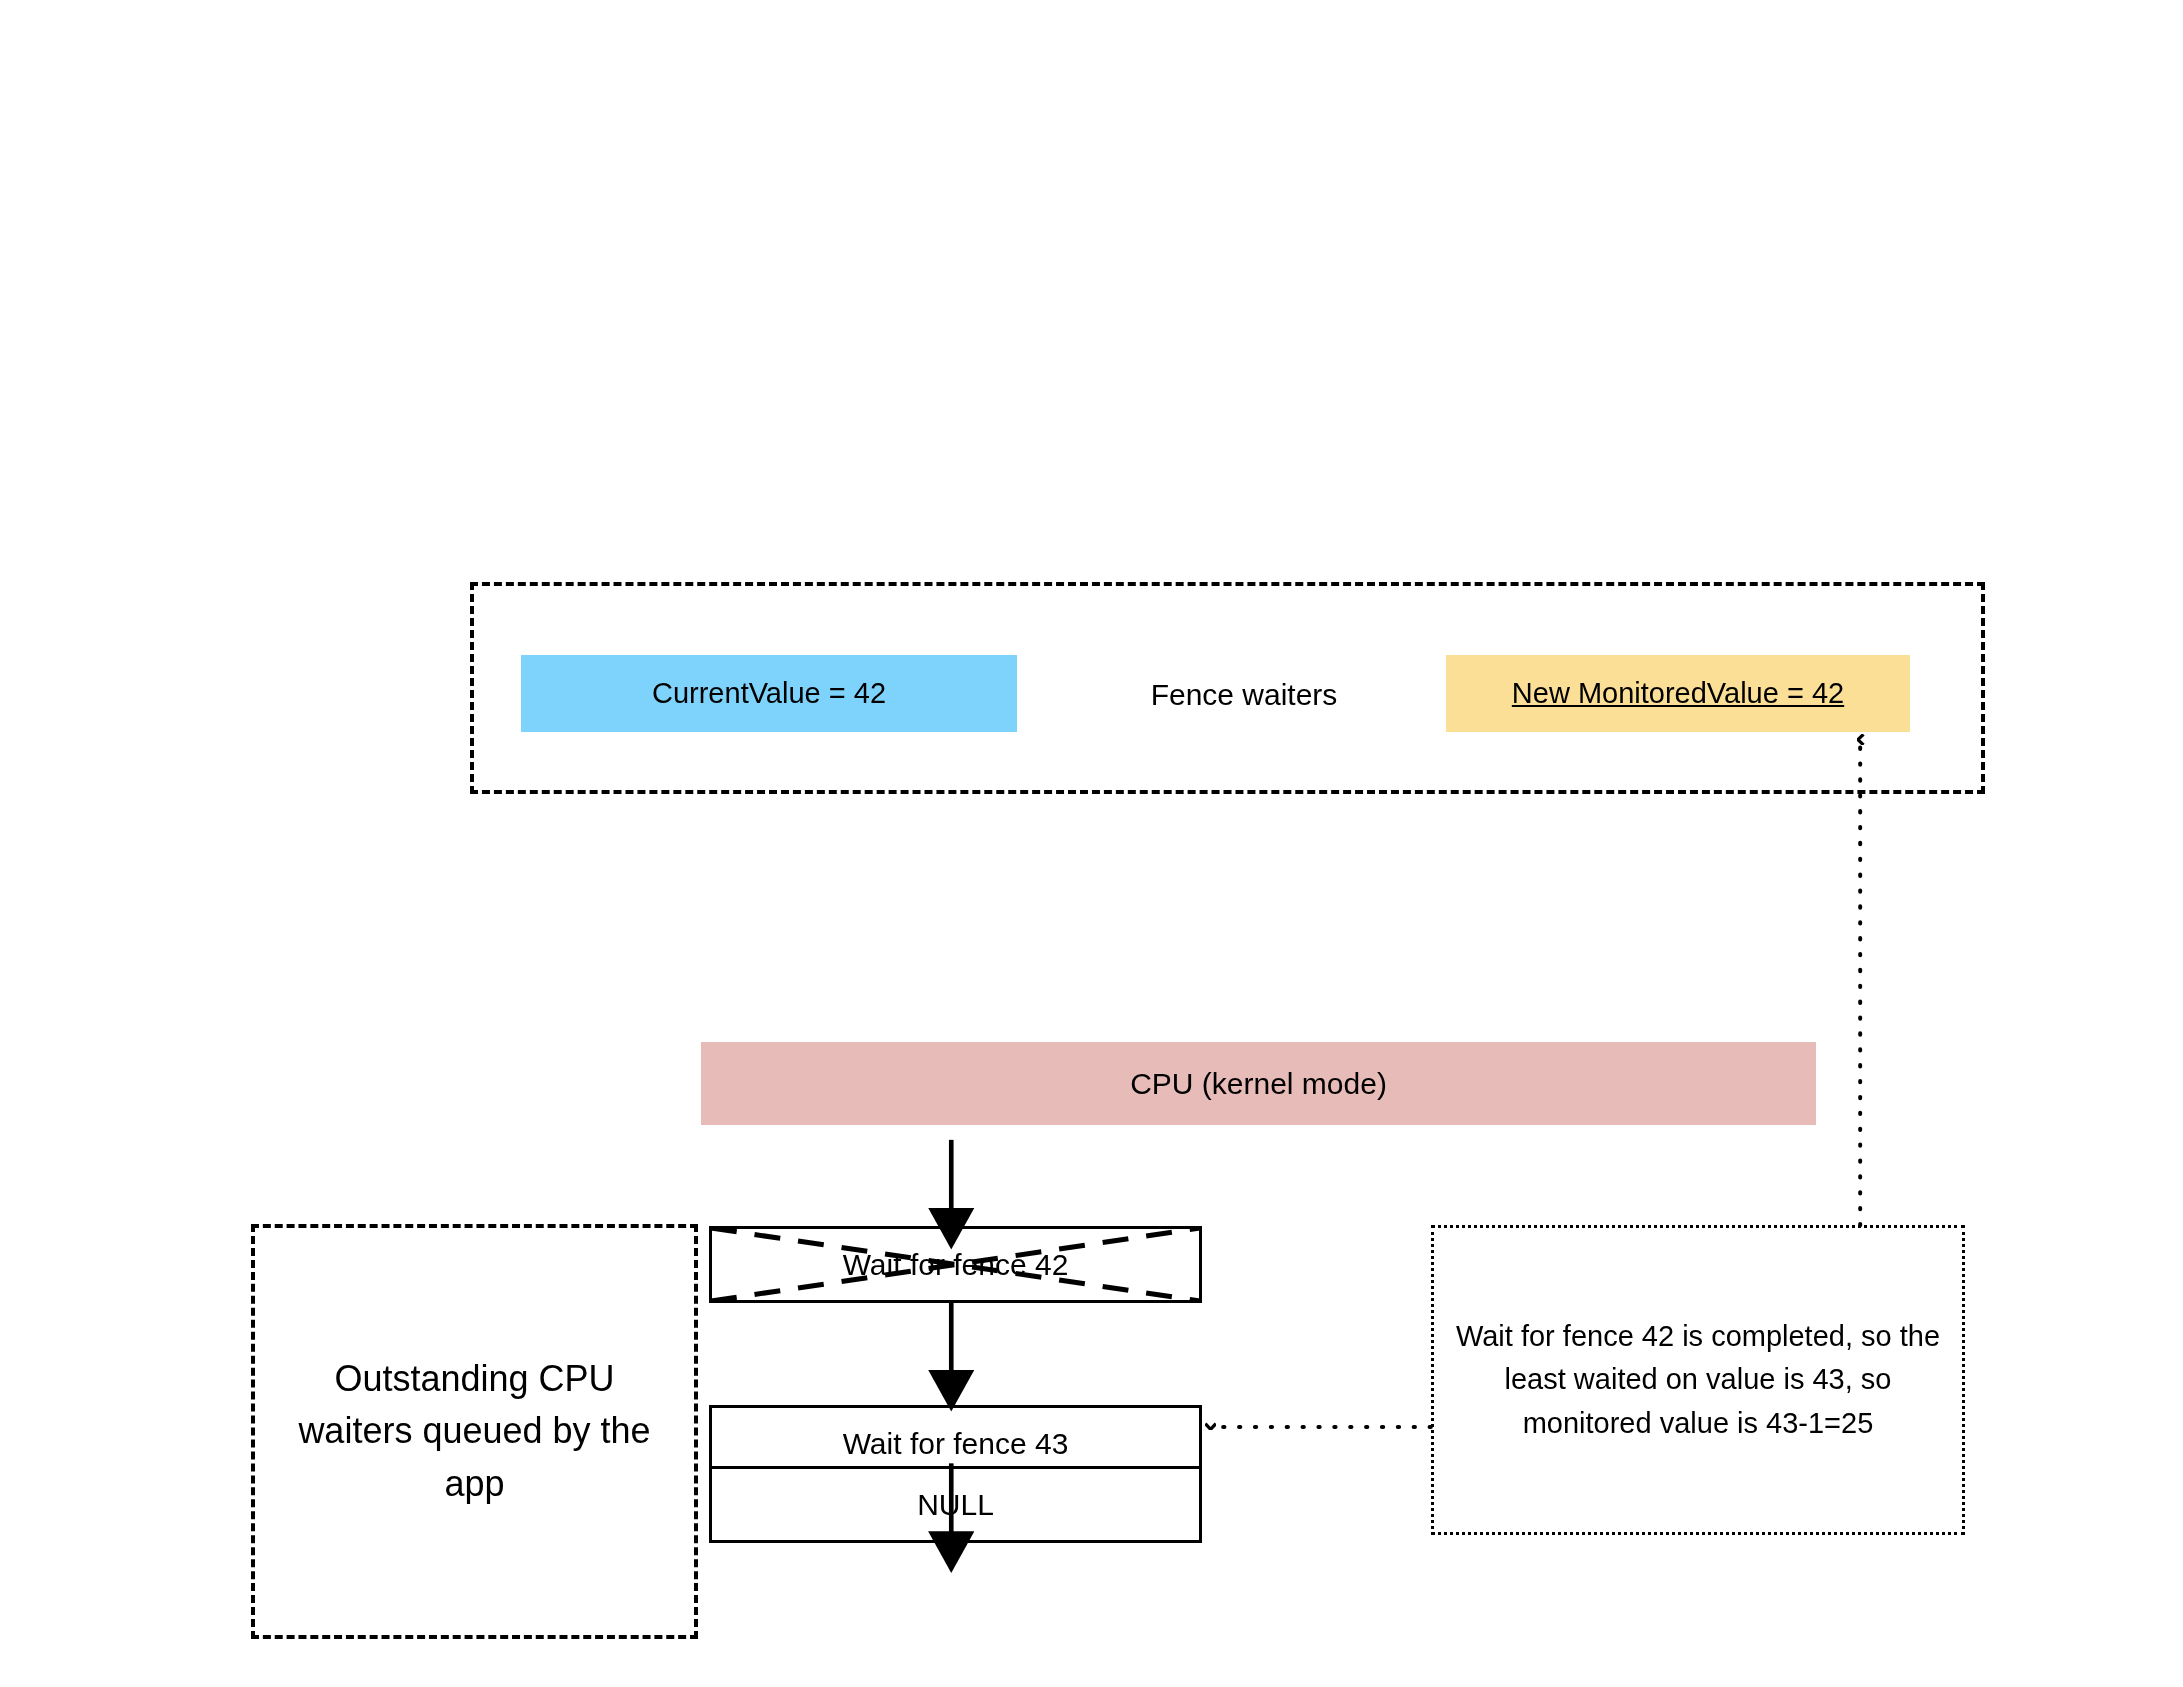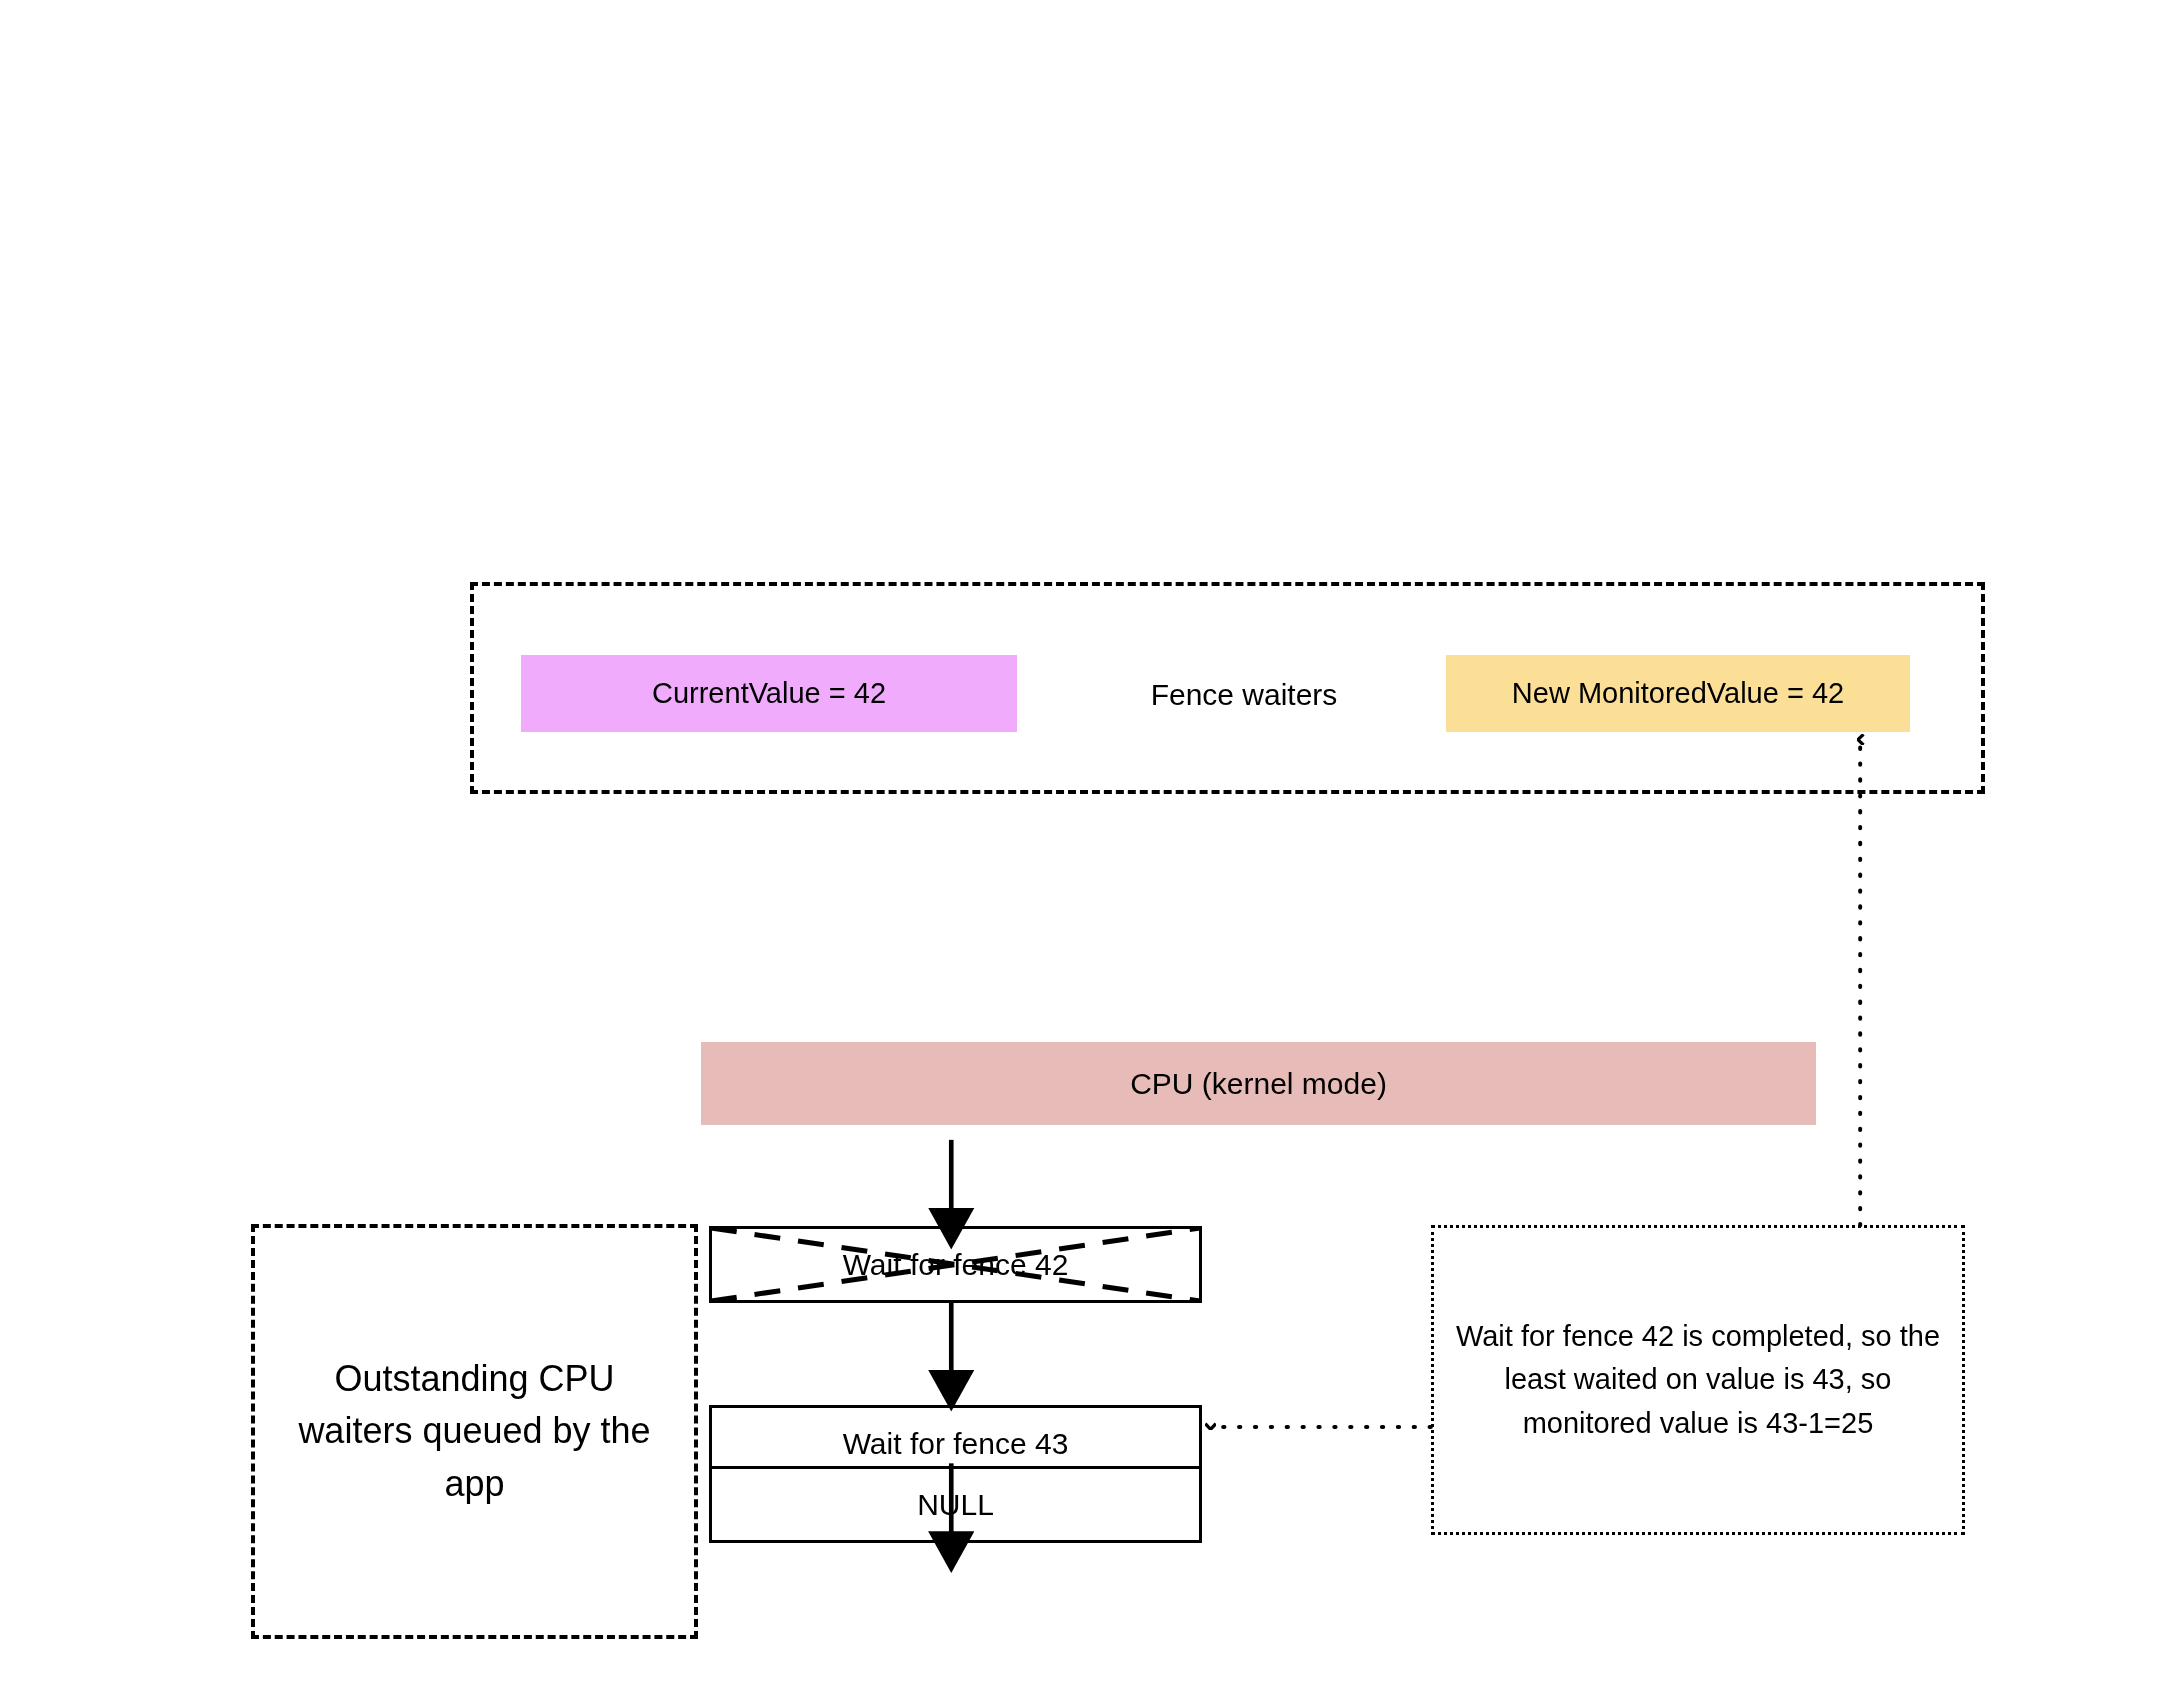--- a/index.html
+++ b/index.html
@@ -42,20 +42,21 @@
     left: 521px;
     top: 655px;
     width: 496px;
     height: 77px;
   }
   .box-monitored {
     left: 1446px;
     top: 655px;
     width: 464px;
     height: 77px;
+    text-decoration: underline;
   }
 
   
   .fence-label {
     left: 1085px;
     top: 668px;
     width: 318px;
     height: 53px;
     display: flex;
     align-items: center;
@@ -146,21 +147,21 @@
     pointer-events: none;
   }
 </style>
 </head>
 <body>
 
 <div id="canvas">
 
   <div class="abs fence-container"></div>
 
-  <div class="abs value-box box-current" style="background:#f0abfc;">CurrentValue = 42</div>
+  <div class="abs value-box box-current" style="background:#7dd3fc;">CurrentValue = 42</div>
 
   <div class="abs fence-label">Fence waiters</div>
 
   <div class="abs value-box box-monitored" style="background:#FBDF96;">New MonitoredValue = 42</div>
 
   <div class="abs cpu-bar" style="background:#E6BBB8;">CPU (kernel mode)</div>
 
   <div class="abs waiters-group">Outstanding CPU waiters queued by the app</div>
 
   <div class="abs flow-node node-wait42">Wait for fence 42</div>

